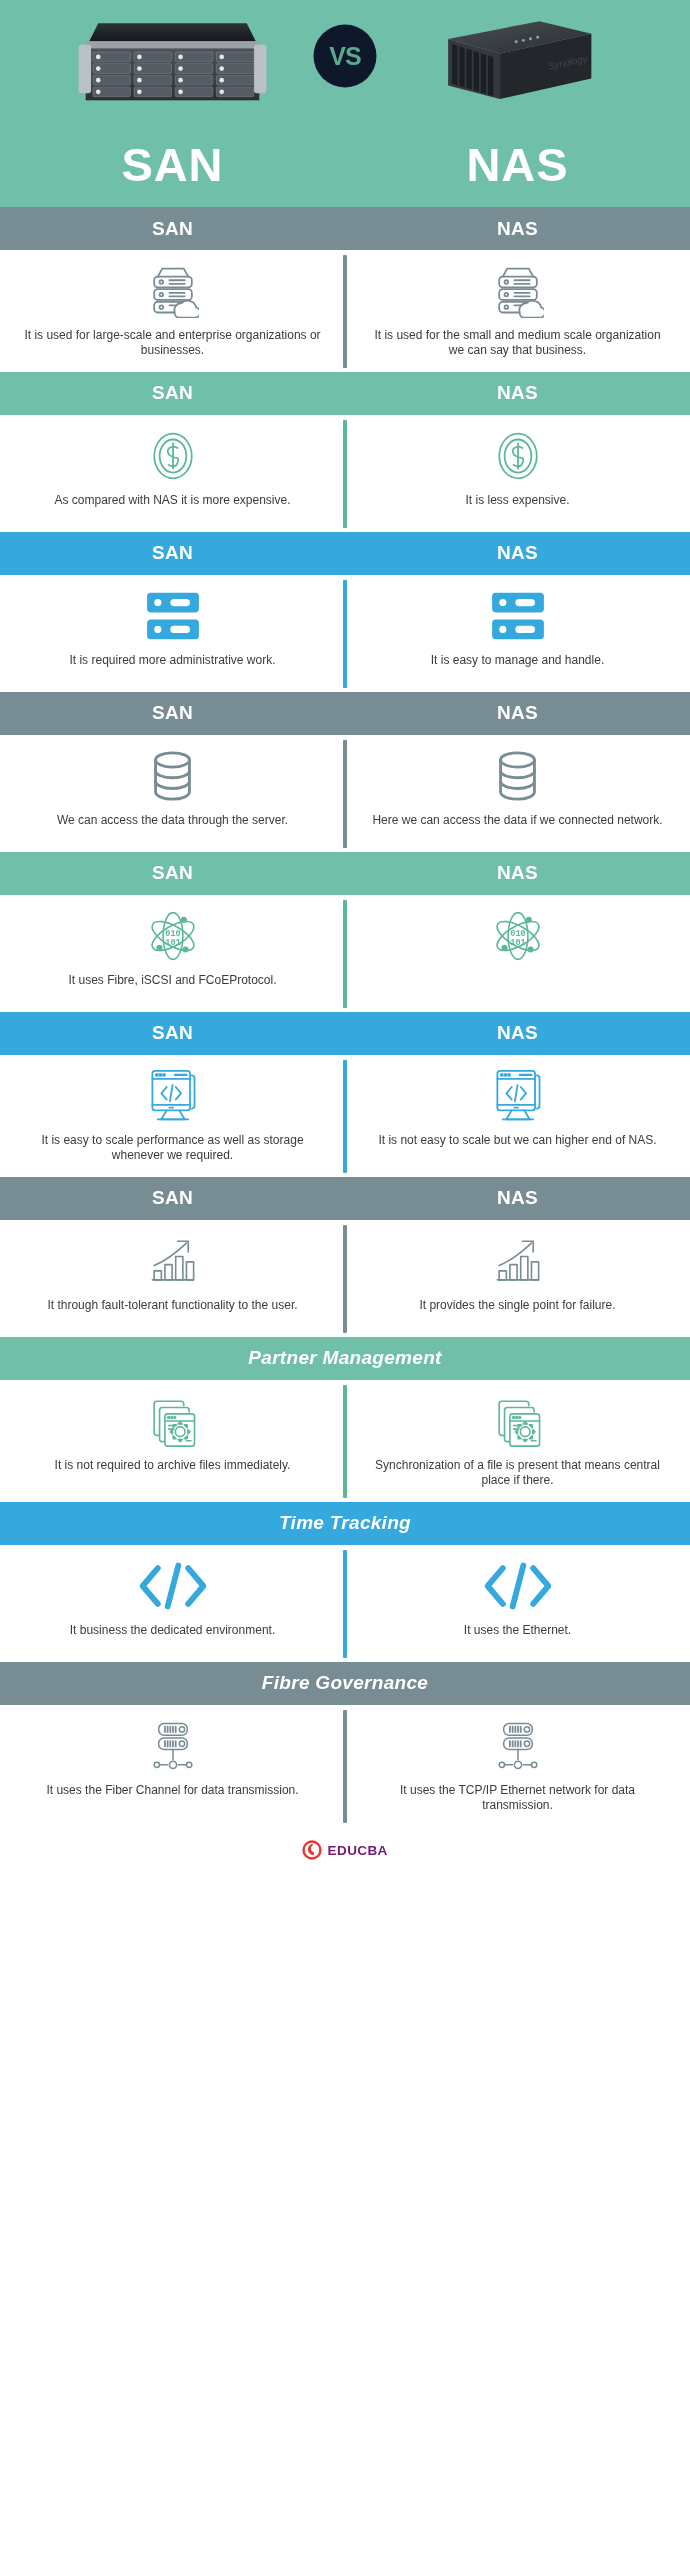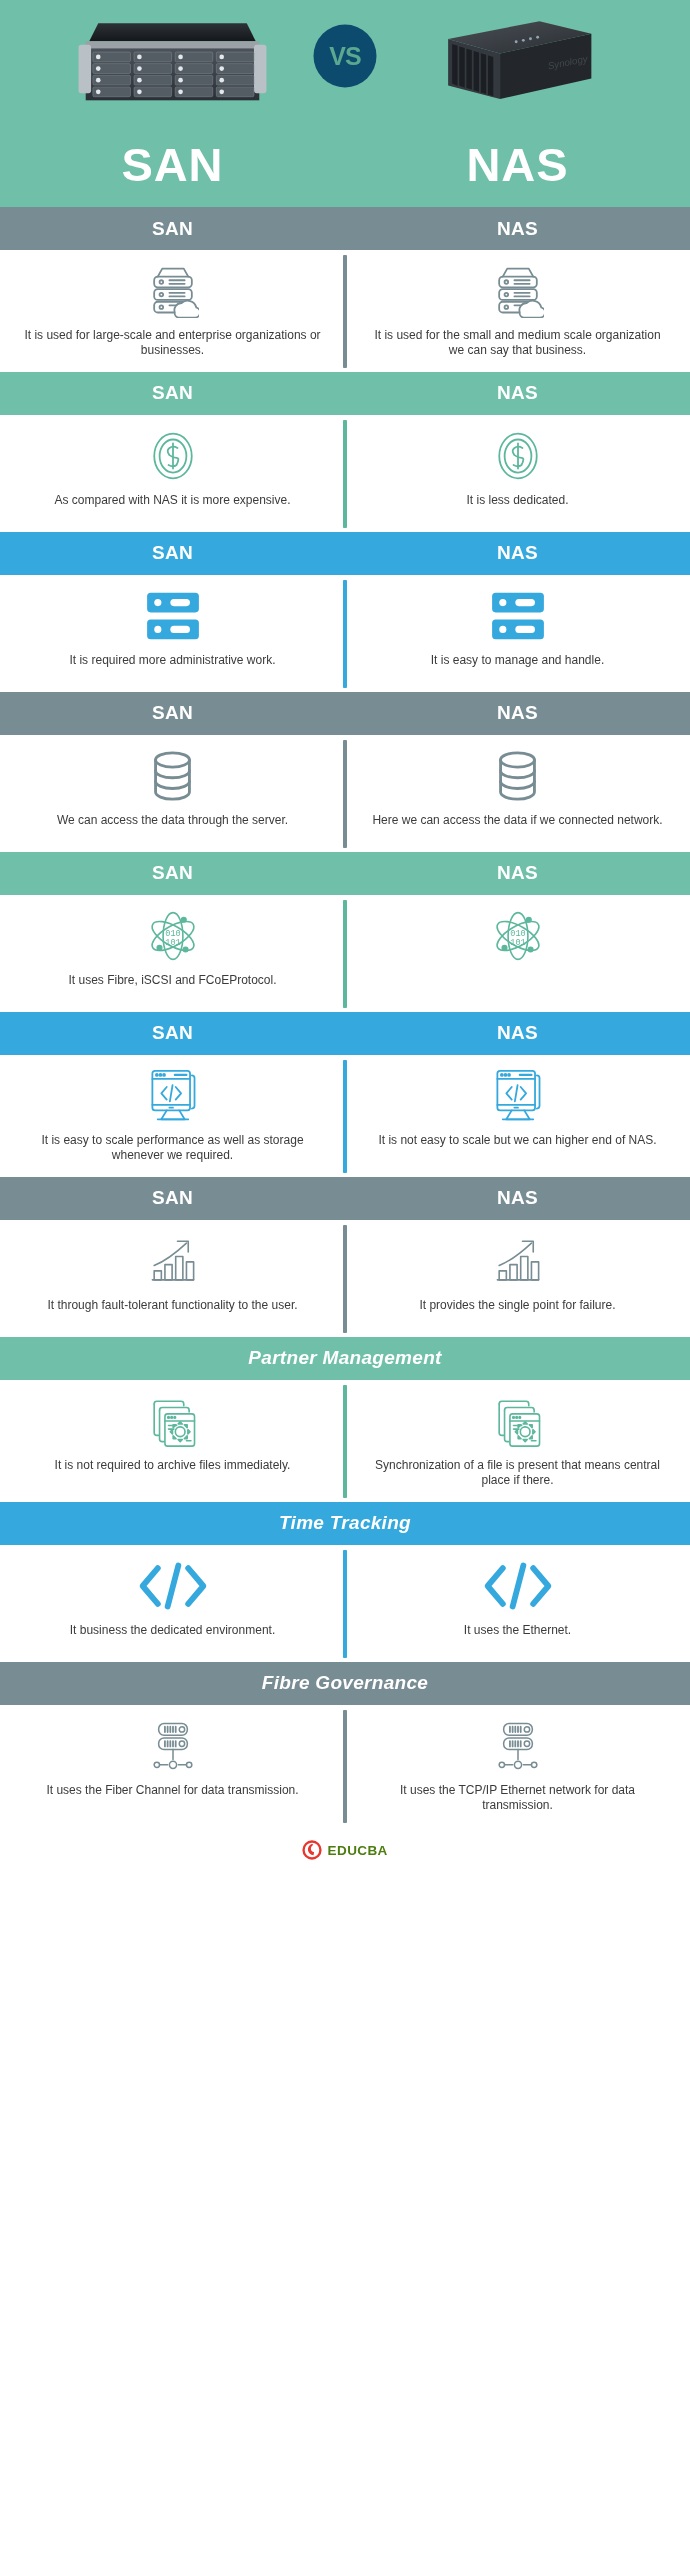--- a/index.html
+++ b/index.html
@@ -33,21 +33,21 @@
     justify-content: center;
     height: 100%;
   }
   .vs-badge {
     position: absolute;
     left: 50%;
     top: 56px;
     transform: translate(-50%, -50%);
     width: 63px; height: 63px;
     border-radius: 50%;
-    background: #0c4a6e;
+    background: #0f172a;
     display: flex; align-items: center; justify-content: center;
     color: #5aa88f;
     font-size: 25px;
     font-weight: bold;
     letter-spacing: -0.9px;
     z-index: 5;
   }
   .hero-titles {
     display: flex;
     flex: 1;
@@ -110,20 +110,21 @@
     align-items: center;
     justify-content: flex-start;
     padding: 0 12.6px;
   }
   .icon-wrap {
     height: 56px;
     display: flex;
     align-items: center;
     justify-content: center;
     margin-bottom: 9px;
+    font-weight: bold;
   }
   .cell-text {
     font-size: 12px;
     line-height: 1.25;
     color: #3b3b3b;
     text-align: center;
     max-width: 297px;
   }
   .divider {
     position: absolute;
@@ -147,21 +148,21 @@
     justify-content: center;
     gap: 5.4px;
   }
   .educba-mark {
     width: 20px; height: 20px;
     display: flex; align-items: center; justify-content: center;
   }
   .educba-text {
     font-size: 13.5px;
     font-weight: bold;
-    color: #4d7c0f;
+    color: #701a75;
     letter-spacing: 0.4px;
   }
   svg { display: block; }
 </style>
 </head>
 <body>
 
 <div class="infographic">
 
   <div class="hero">
@@ -315,21 +316,21 @@
         </div>
         <div class="cell">
           <div class="icon-wrap">
             <svg width="50" height="54" viewBox="0 0 56 60" fill="none" stroke="#5cb79c" stroke-width="2" stroke-linecap="round">
         <ellipse cx="28" cy="30" rx="21" ry="25"></ellipse>
         <ellipse cx="28" cy="30" rx="15" ry="18.5"></ellipse>
         <path d="M33 21 q-5-3-9 0 t0 8 q4 3 8 3 t0 8 q-4 3-9 0"></path>
         <path d="M28 16 V44"></path>
       </svg>
           </div>
-          <div class="cell-text">It is less dedicated.</div>
+          <div class="cell-text">It is less expensive.</div>
         </div>
         <div class="divider green"></div>
       </div>
       <div class="banner blue">
         <div class="banner-half">SAN</div>
         <div class="banner-half">NAS</div>
       </div>
       <div class="row">
         <div class="cell">
           <div class="icon-wrap">

